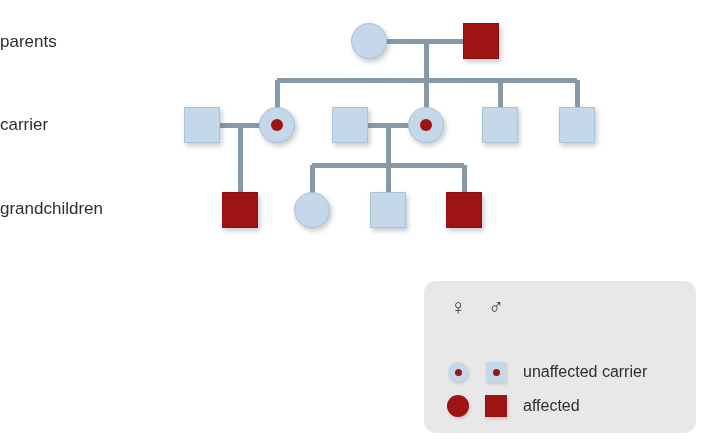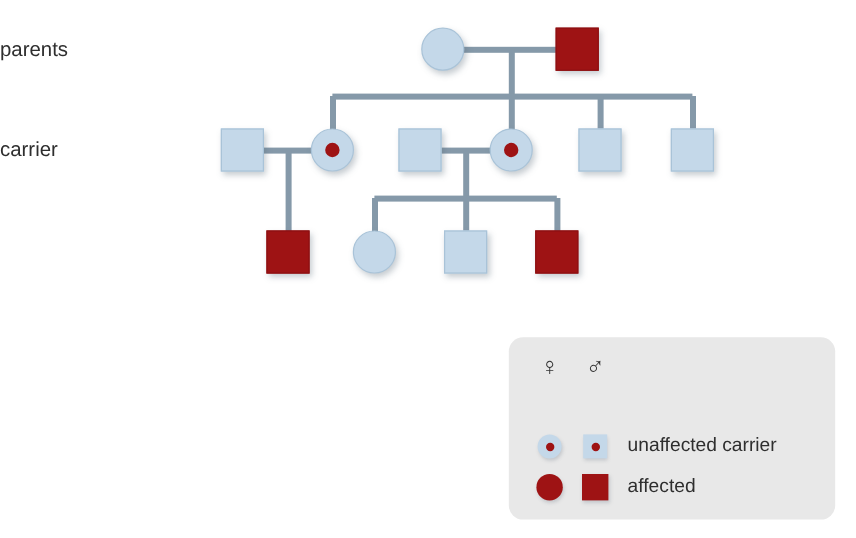--- a/index.html
+++ b/index.html
@@ -55,20 +55,21 @@
   .sym.small{width:20px;height:20px;}
   .sym .mini-dot{width:7px;height:7px;border-radius:50%;background:var(--affected);}
 </style>
 </head>
 <body>
 
 <div class="stage">
 
   <div class="gen-label parents">parents</div>
   <div class="gen-label children">carrier</div>
+  <div class="gen-label grandchildren">grandchildren</div>
 
   <div id="diagram">
       <div class="pline" style="left: 369px; top: 38.5px; width: 112px; height: 5px;"></div>
       <div class="pline" style="left: 423.5px; top: 41px; width: 5px; height: 39px;"></div>
       <div class="pline" style="left: 277px; top: 77.5px; width: 300px; height: 5px;"></div>
       <div class="pline" style="left: 274.5px; top: 80px; width: 5px; height: 45px;"></div>
       <div class="pline" style="left: 423.5px; top: 80px; width: 5px; height: 45px;"></div>
       <div class="pline" style="left: 497.5px; top: 80px; width: 5px; height: 45px;"></div>
       <div class="pline" style="left: 574.5px; top: 80px; width: 5px; height: 45px;"></div>
       <div class="pline" style="left: 202px; top: 122.5px; width: 75px; height: 5px;"></div>

